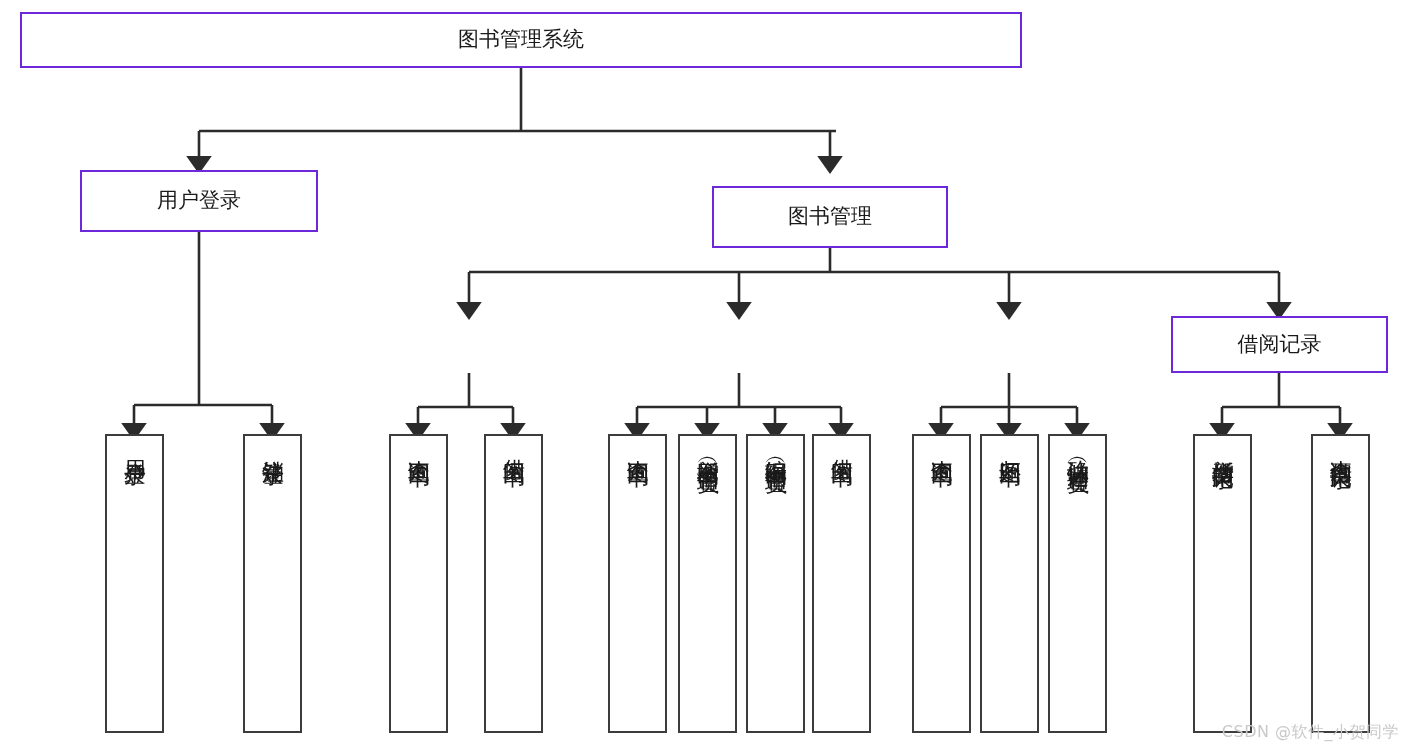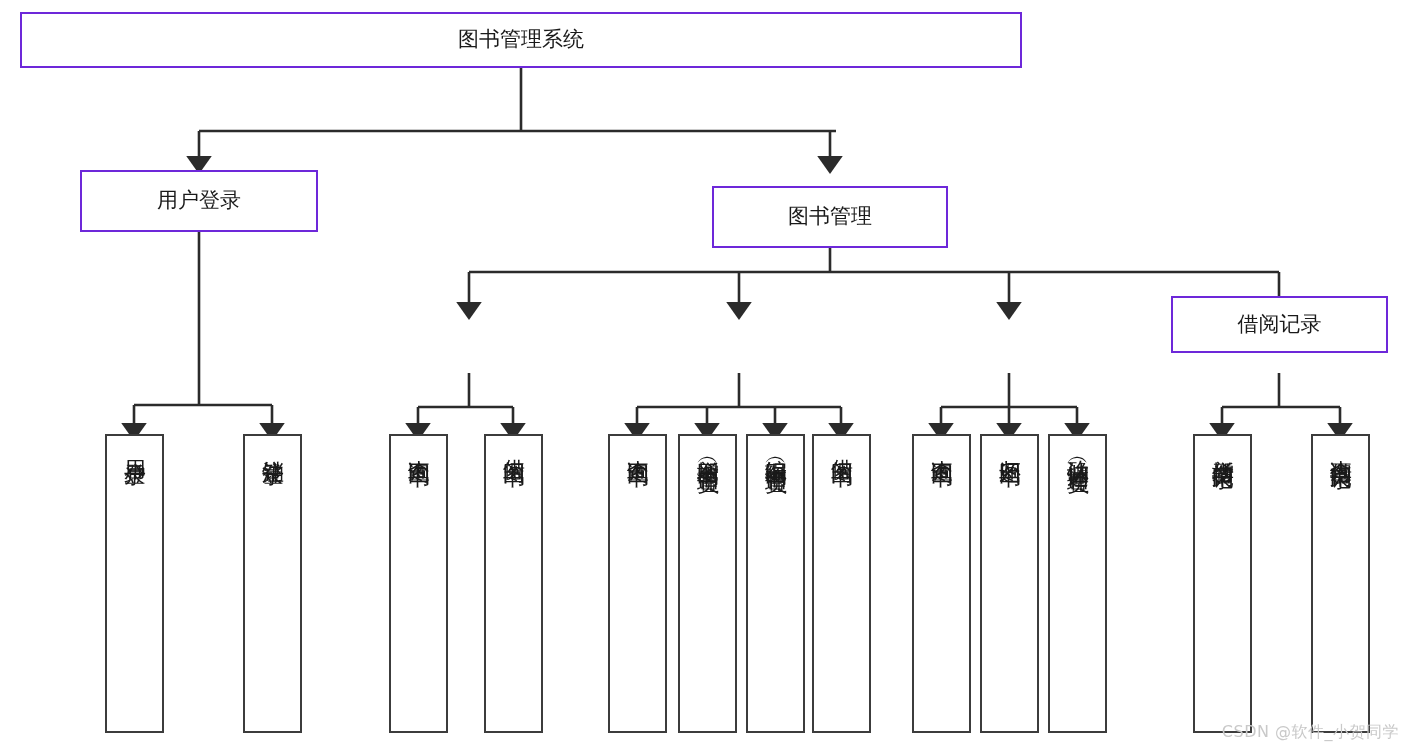--- a/index.html
+++ b/index.html
@@ -85,21 +85,21 @@
     <span class="lbl">图书管理系统</span>
   </div>
 
   <div class="node" style="left:80px;top:170px;width:238px;height:62px;">
     <span class="lbl">用户登录</span>
   </div>
   <div class="node" style="left:712px;top:170px;width:236px;height:62px;margin-top:16px;">
     <span class="lbl">图书管理</span>
   </div>
 
-  <div class="node" style="left:1171px;top:296px;width:217px;height:57px;justify-content:center;">
+  <div class="node" style="left:1171px;top:316px;width:217px;height:57px;justify-content:center;">
     <span class="lbl">借阅记录</span>
   </div>
 
   <div class="leaf" style="left:105px;top:434px;width:59px;height:299px;">
     <span class="vlbl">用户登录</span>
   </div>
   <div class="leaf" style="left:243px;top:434px;width:59px;height:299px;">
     <span class="vlbl">注销登录</span>
   </div>
 

